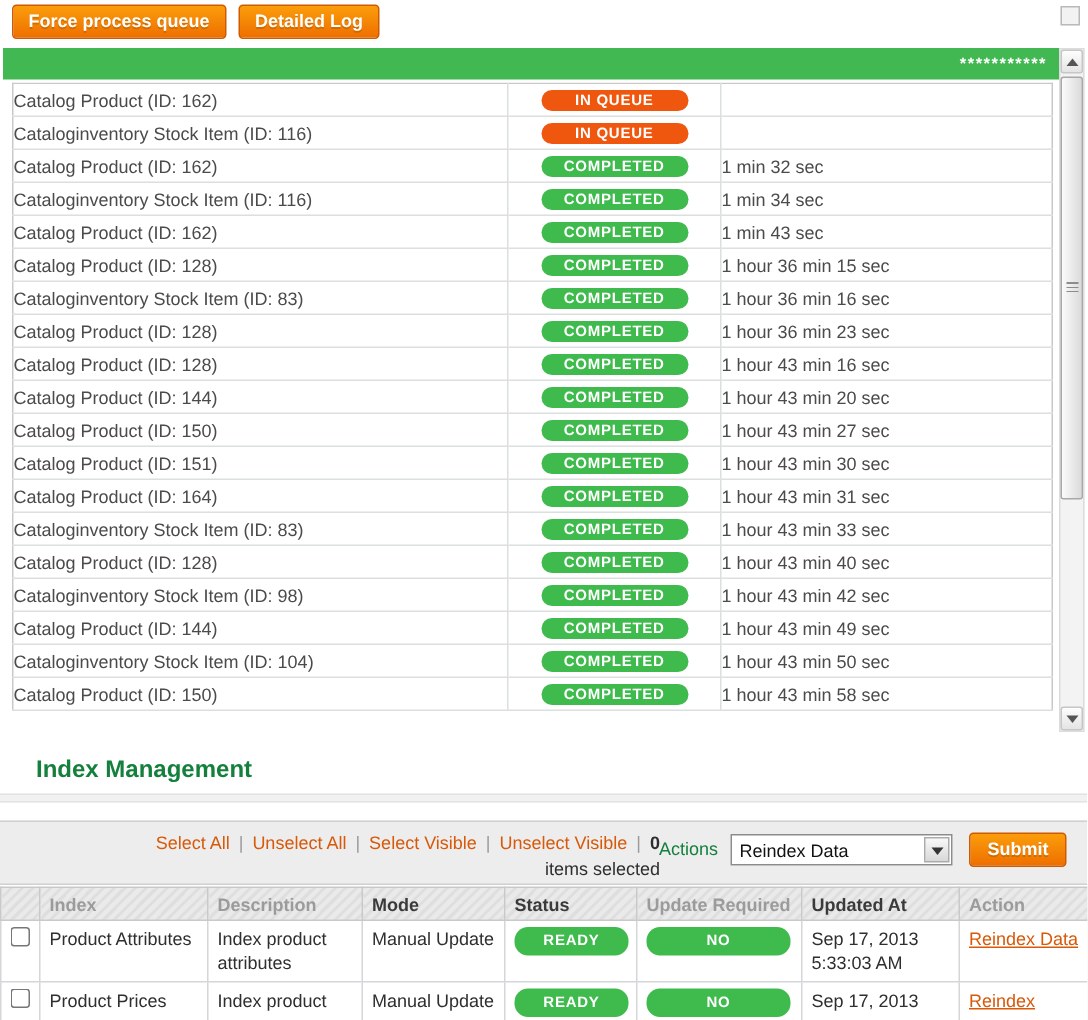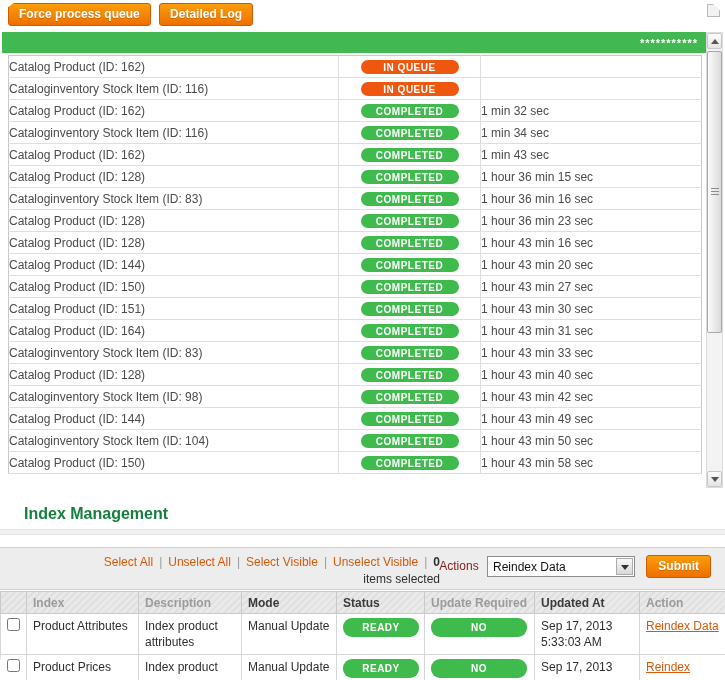--- a/index.html
+++ b/index.html
@@ -1,18 +1,18 @@
 <!DOCTYPE html>
 <html><head>
 <meta charset="utf-8">
 <style>
   * { margin:0; padding:0; box-sizing:border-box; }
   html,body { background:#fff; }
   body { font-family:"Liberation Sans", sans-serif; font-size:12px; color:#303030; }
-  #screen { position:relative; width:725px; height:680px; overflow:hidden; background:#fff;border-radius:26px; }
+  #screen { position:relative; width:725px; height:680px; overflow:hidden; background:#fff; }
 
   
   .top-bar { position:absolute; top:3px; left:8px; }
   .btn-orange {
     display:inline-block; margin-right:5px; padding:3px 10px 4px;
     background:linear-gradient(#fb9d0b,#ee6f00);
     border:1px solid #cf5a02; border-radius:3px;
     color:#fff; font-weight:bold; font-size:12px; cursor:pointer;
     text-shadow:0 1px 0 rgba(0,0,0,.15);
   }
@@ -67,21 +67,21 @@
     background:#f1f1f1; border-top:1px solid #e3e3e3; border-bottom:1px solid #e3e3e3; }
 
   .massaction { position:absolute; top:547px; left:0; width:725px; height:43px;
     background:#ededed; border-top:1px solid #d0d0d0; border-bottom:1px solid #d0d0d0; }
   .ma-left { position:absolute; top:6px; left:10px; width:430px; line-height:17px;text-align:right; }
   .ma-link { color:#d85909; text-decoration:none; cursor:pointer; }
   .ma-sep { color:#9a9a9a; margin:0 6px; }
   .ma-count { font-weight:bold; color:#2e2e2e; }
   .ma-count-label { display:block; color:#2e2e2e; }
   .ma-right { position:absolute; top:7px; right:14px; }
-  .ma-right .label { margin-right:5px; color:#7f1d1d; }
+  .ma-right .label { margin-right:5px; color:#15803d; }
   .select-box { display:inline-block; position:relative; width:148px; height:21px;
     background:#fff; border:1px solid #8c8c8c; vertical-align:middle; cursor:pointer; }
   .select-box .val { position:absolute; left:5px; top:3px; font-size:12px; color:#111; }
   .select-box .dd-btn { position:absolute; right:1px; top:1px; width:17px; height:17px;
     background:linear-gradient(#f8f8f8,#d8d8d8); border:1px solid #ababab; }
   .select-box .dd-btn .tri { position:absolute; left:4px; top:6px; width:0; height:0;
     border-left:4px solid transparent; border-right:4px solid transparent; border-top:5px solid #333; }
   .btn-submit { display:inline-block; margin-left:8px; padding:3px 11px 4px;
     background:linear-gradient(#fb9d0b,#ee6f00); border:1px solid #cf5a02; border-radius:3px;
     color:#fff; font-weight:bold; cursor:pointer; vertical-align:middle;

